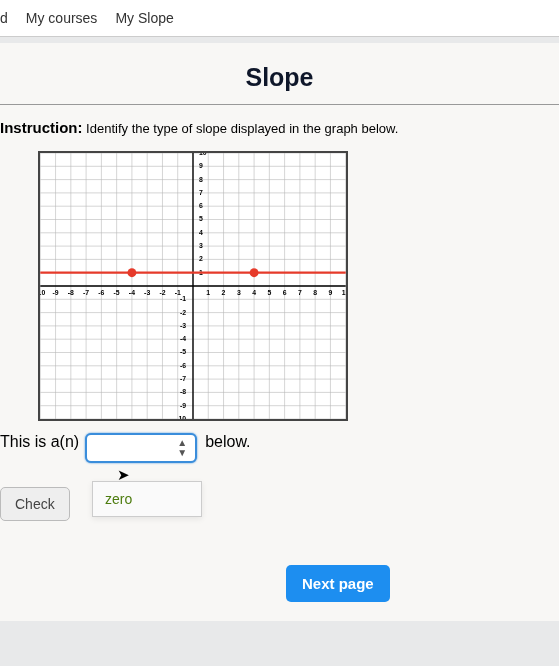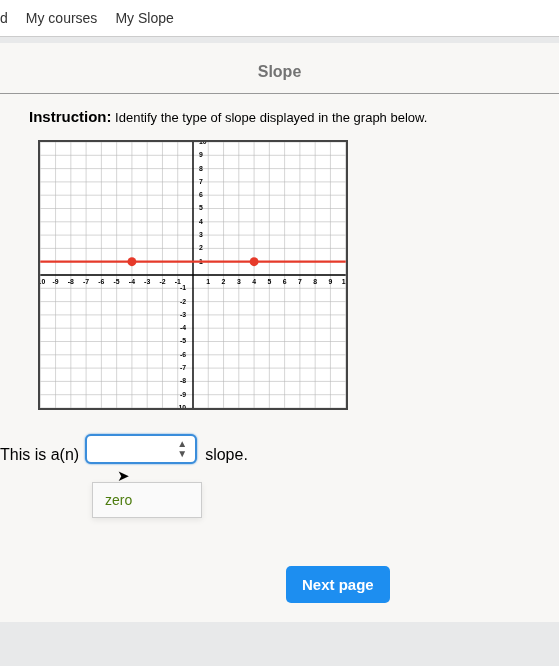--- a/index.html
+++ b/index.html
@@ -2,28 +2,28 @@
 <html><head>
 <meta charset="utf-8">
 <style>
 * { box-sizing: border-box; margin: 0; padding: 0; }
 body { font-family: Arial, Helvetica, sans-serif; background: #e8e9ea; width: 559px; height: 666px; overflow: hidden; }
 .nav-bar { background: #fff; padding: 10px 0 10px 0; border-bottom: 1px solid #ccc; display: flex; gap: 18px; font-size: 14px; color: #333; }
 .nav-item { cursor: pointer; }
 .nav-start { padding-left: 0; }
 .content { background: #f8f7f5; padding: 0; margin-top: 6px; }
 .title-row { text-align: center; padding: 20px 0 12px 0; position: relative; }
-.title { font-size: 16px; font-weight: bold; color: #737373; display: inline-block; }
+.title { font-size: 25px; font-weight: bold; color: #0f172a; display: inline-block; }
 .divider { border: none; border-top: 1px solid #999; }
 .instruction-row { padding: 14px 0 14px 0; }
-.instr-label { font-weight: bold; font-size: 15px; padding-left: 29px; }
+.instr-label { font-weight: bold; font-size: 15px; }
 .instr-text { font-size: 13px; }
 .graph-box { width: 310px; height: 270px; border: 2px solid #444; margin-left: 38px; background: #fff; position: relative; }
 .grid-svg { width: 100%; height: 100%; display: block; }
-.answer-row { margin-top: 24px; padding-left: 0; display: flex; align-items: flex-end; gap: 6px; font-size: 16px; }
+.answer-row { margin-top: 12px; padding-left: 0; display: flex; align-items: flex-start; gap: 6px; font-size: 16px; }
 .select-box { width: 112px; height: 30px; border: 2px solid #3a8ddb; border-radius: 6px; background: #fff; display: flex; align-items: center; justify-content: flex-end; padding-right: 8px; position: relative; box-shadow: 0 0 2px #3a8ddb; }
 .select-arrows { font-size: 10px; color: #555; line-height: 1; }
 .after-text { margin-left: 2px; }
 .bottom-row { margin-top: 18px; position: relative; height: 140px; }
 .check-btn { position: absolute; left: 0; top: 6px; background: #eee; border: 1px solid #bbb; border-radius: 5px; padding: 8px 14px; font-size: 14px; color: #444; cursor: pointer; }
 .dropdown { position: absolute; left: 92px; top: 0; width: 110px; background: #fafafa; border: 1px solid #ccc; box-shadow: 0 2px 6px rgba(0,0,0,0.08); font-size: 14px; }
 .dropdown-item { padding: 9px 12px; color: #4d7c0f; cursor: pointer; }
 .cursor-arrow { position: absolute; left: 24px; top: -16px; font-size: 15px; color: #000; pointer-events: none; }
 .next-btn { position: absolute; left: 286px; top: 84px; background: #1d8ef0; color: #fff; border: none; border-radius: 5px; padding: 10px 16px; font-size: 15px; font-weight: bold; cursor: pointer; }
 </style>
@@ -135,23 +135,24 @@
         <circle cx="93" cy="121.5" r="4.5" fill="#e63a2a"></circle>
         <circle cx="217" cy="121.5" r="4.5" fill="#e63a2a"></circle>
       </svg>
   </div>
 
   <div class="answer-row">
     <span>This is a(n)</span>
     <div class="select-box">
       <span class="select-arrows">▲<br>▼</span>
     </div>
-    <span class="after-text">slope.</span>
+    <span class="after-text">below.</span>
   </div>
 
   <div class="bottom-row">
+    <button class="check-btn">Check</button>
     <div class="dropdown">
       <span class="cursor-arrow">➤</span>
       <div class="dropdown-item">zero</div>
     </div>
     <button class="next-btn">Next page</button>
   </div>
 </div>
 
 </body></html>

